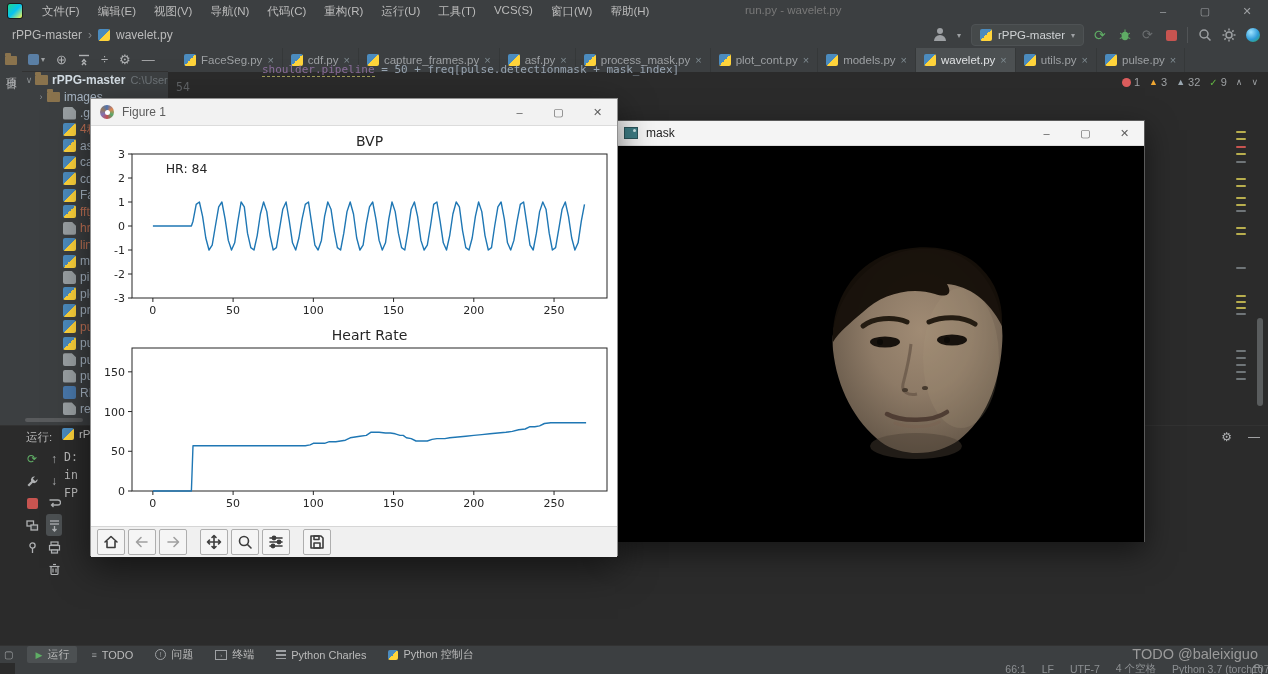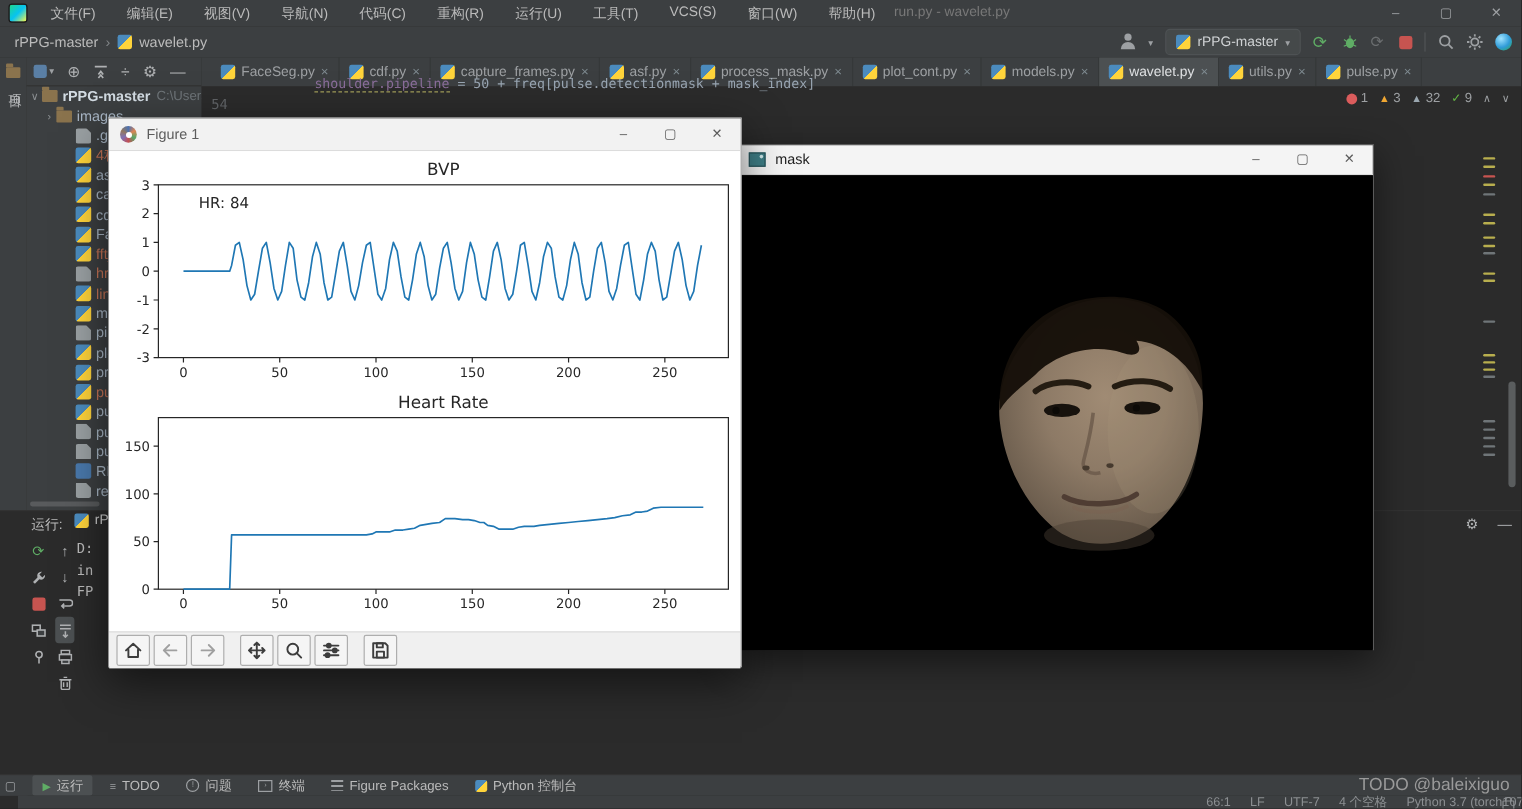--- a/index.html
+++ b/index.html
@@ -6,21 +6,21 @@
   #app{position:relative;width:1268px;height:674px;overflow:hidden;
        background:#2b2b2b;font-family:"Liberation Sans",sans-serif;
        color:#bbbbbb;font-size:12px;-webkit-font-smoothing:antialiased;}
   .abs{position:absolute;}
 
   
   .menubar{left:0;top:0;width:1268px;height:22px;background:#3c3f41;border-bottom:1px solid #2a2a2a;
            display:flex;align-items:center;}
   .logo{width:14px;height:14px;margin:0 10px 0 7px;border-radius:3px;
         background:linear-gradient(135deg,#21d789 0%,#07c3f2 50%,#fcf84a 100%);border:1px solid #1a1a1a;}
-  .menu-items{display:flex;gap:8px;}
+  .menu-items{display:flex;gap:0;}
   .menu-item{padding:3px 9px;font-size:11.5px;color:#bbbbbb;cursor:default;}
   .win-title{position:absolute;left:745px;top:4px;font-size:11.5px;color:#787878;}
   .win-ctrls{position:absolute;right:0;top:0;display:flex;}
   .win-ctrl{width:42px;height:22px;text-align:center;line-height:22px;color:#9da0a3;font-size:11px;}
 
   
   .navbar{left:0;top:22px;width:1268px;height:26px;background:#3c3f41;display:flex;align-items:center;}
   .crumbs{display:flex;align-items:center;gap:6px;margin-left:12px;font-size:12px;color:#bbbbbb;}
   .crumb-sep{color:#7f8386;}
   .pyicon{display:inline-block;width:12px;height:12px;border-radius:2px;
@@ -629,21 +629,21 @@
           <span>问题</span>
         </div>
 
         <div class="bbitem">
           <span class="bbicon terminal">›</span>
           <span>终端</span>
         </div>
 
         <div class="bbitem">
           <span class="bbicon packages"></span>
-          <span>Figure Packages</span>
+          <span>Python Charles</span>
         </div>
 
         <div class="bbitem">
           <span class="bbicon pyconsole"></span>
           <span>Python 控制台</span>
         </div>
       </div>
   </div>
 
   <div class="abs statusbar">

